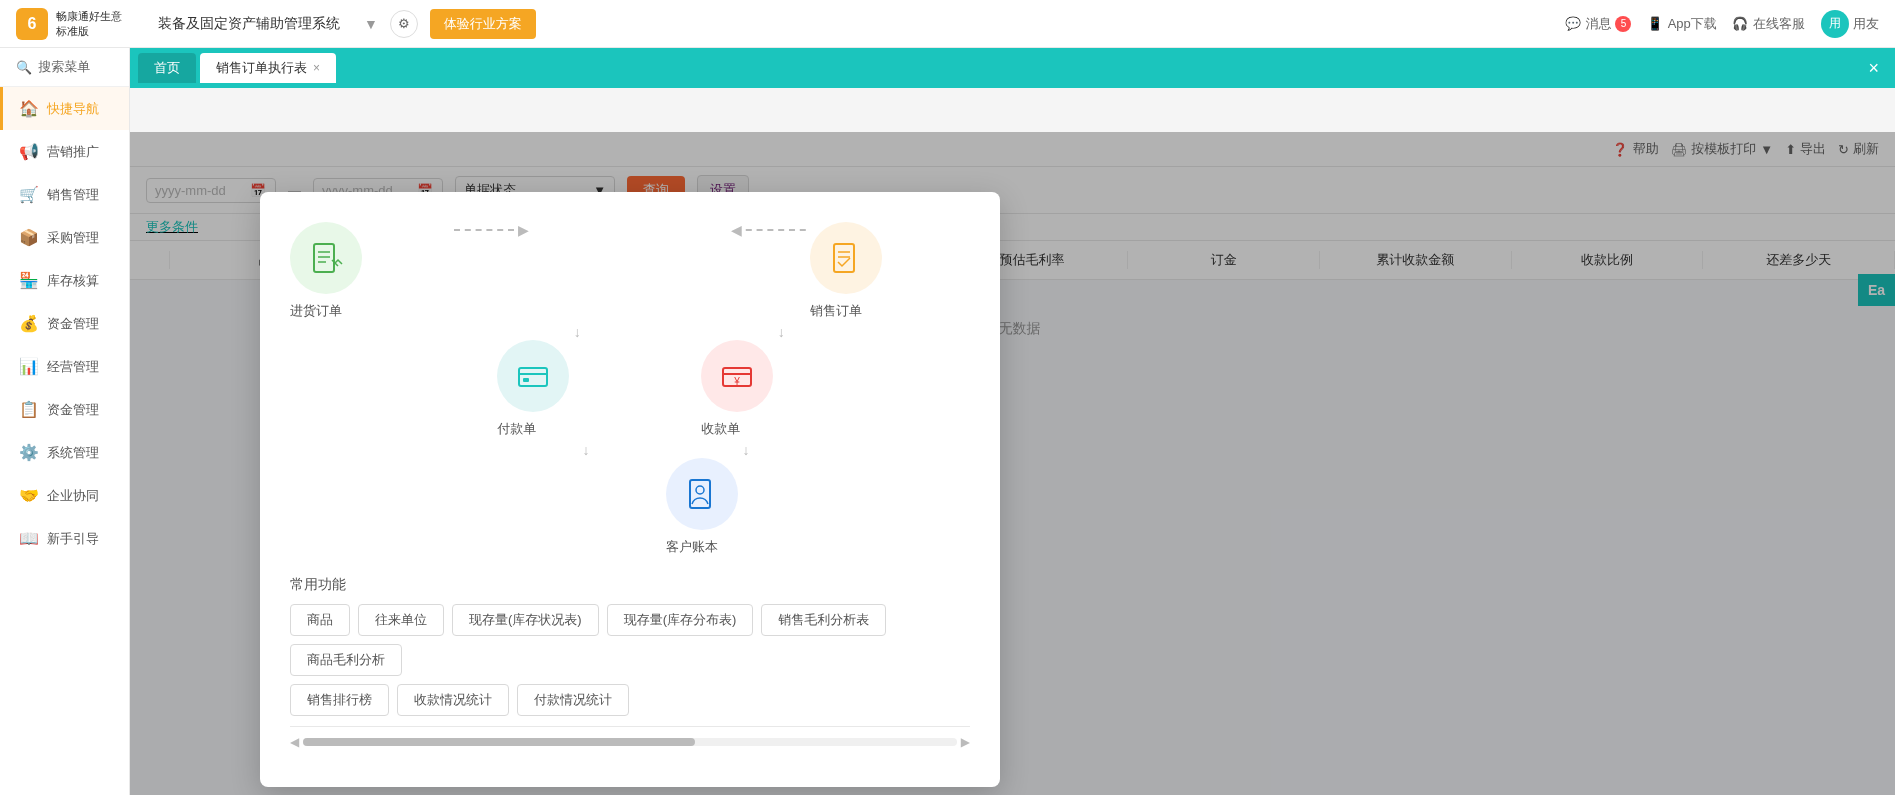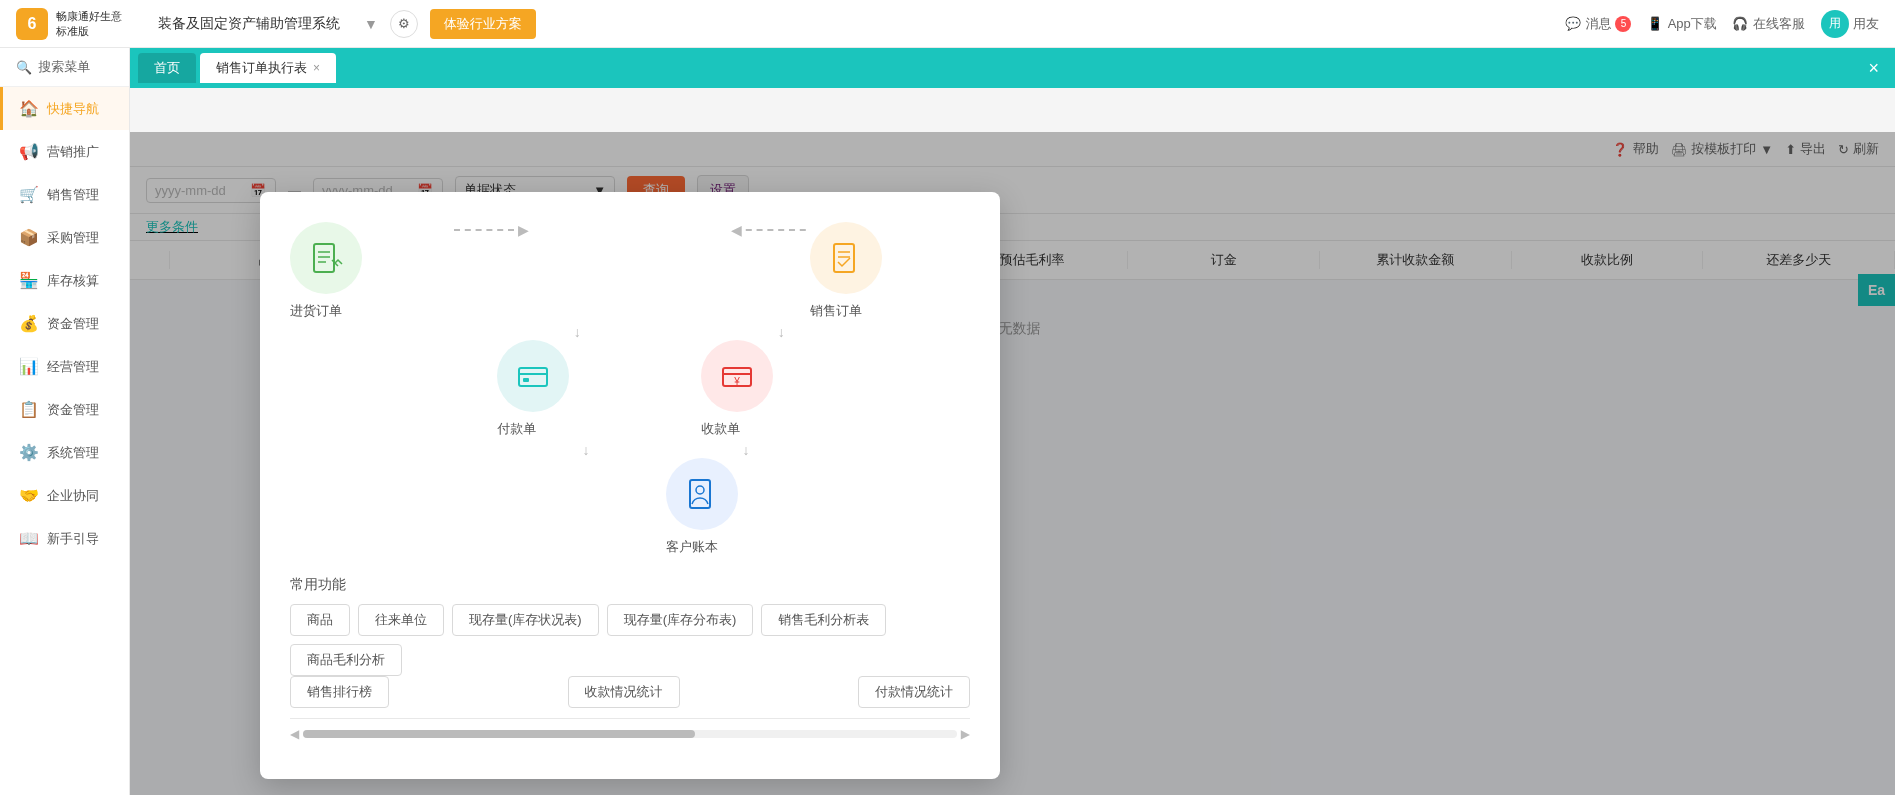--- a/index.html
+++ b/index.html
@@ -374,21 +374,21 @@
           <div class="common-funcs">
             <div class="common-funcs-title">常用功能</div>
             <div class="func-buttons">
               <button class="func-btn">商品</button>
               <button class="func-btn">往来单位</button>
               <button class="func-btn">现存量(库存状况表)</button>
               <button class="func-btn">现存量(库存分布表)</button>
               <button class="func-btn">销售毛利分析表</button>
               <button class="func-btn">商品毛利分析</button>
             </div>
-            <div class="func-buttons" style="justify-content:space-between;">
+            <div class="func-buttons" style="margin-top:8px;">
               <button class="func-btn">销售排行榜</button>
               <button class="func-btn">收款情况统计</button>
               <button class="func-btn">付款情况统计</button>
             </div>
           </div>
 
           <div class="scrollbar-row">
             <span class="scroll-arrow">◀</span>
             <div class="scrollbar-track">
               <div class="scrollbar-thumb"></div>

